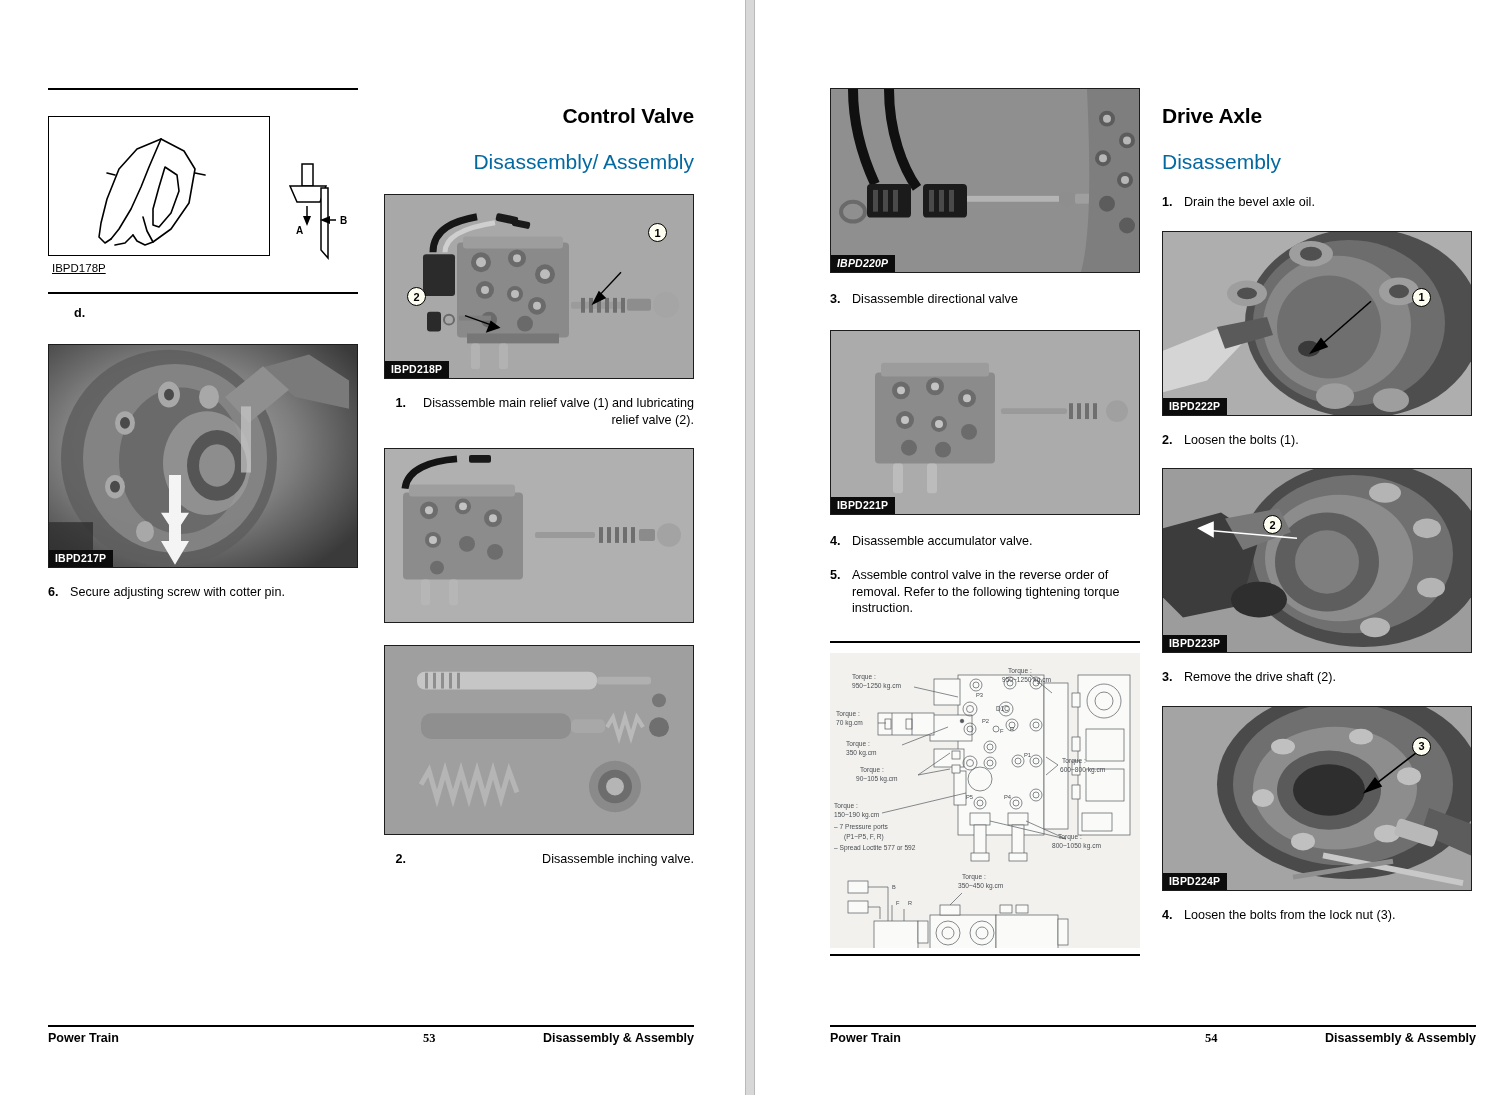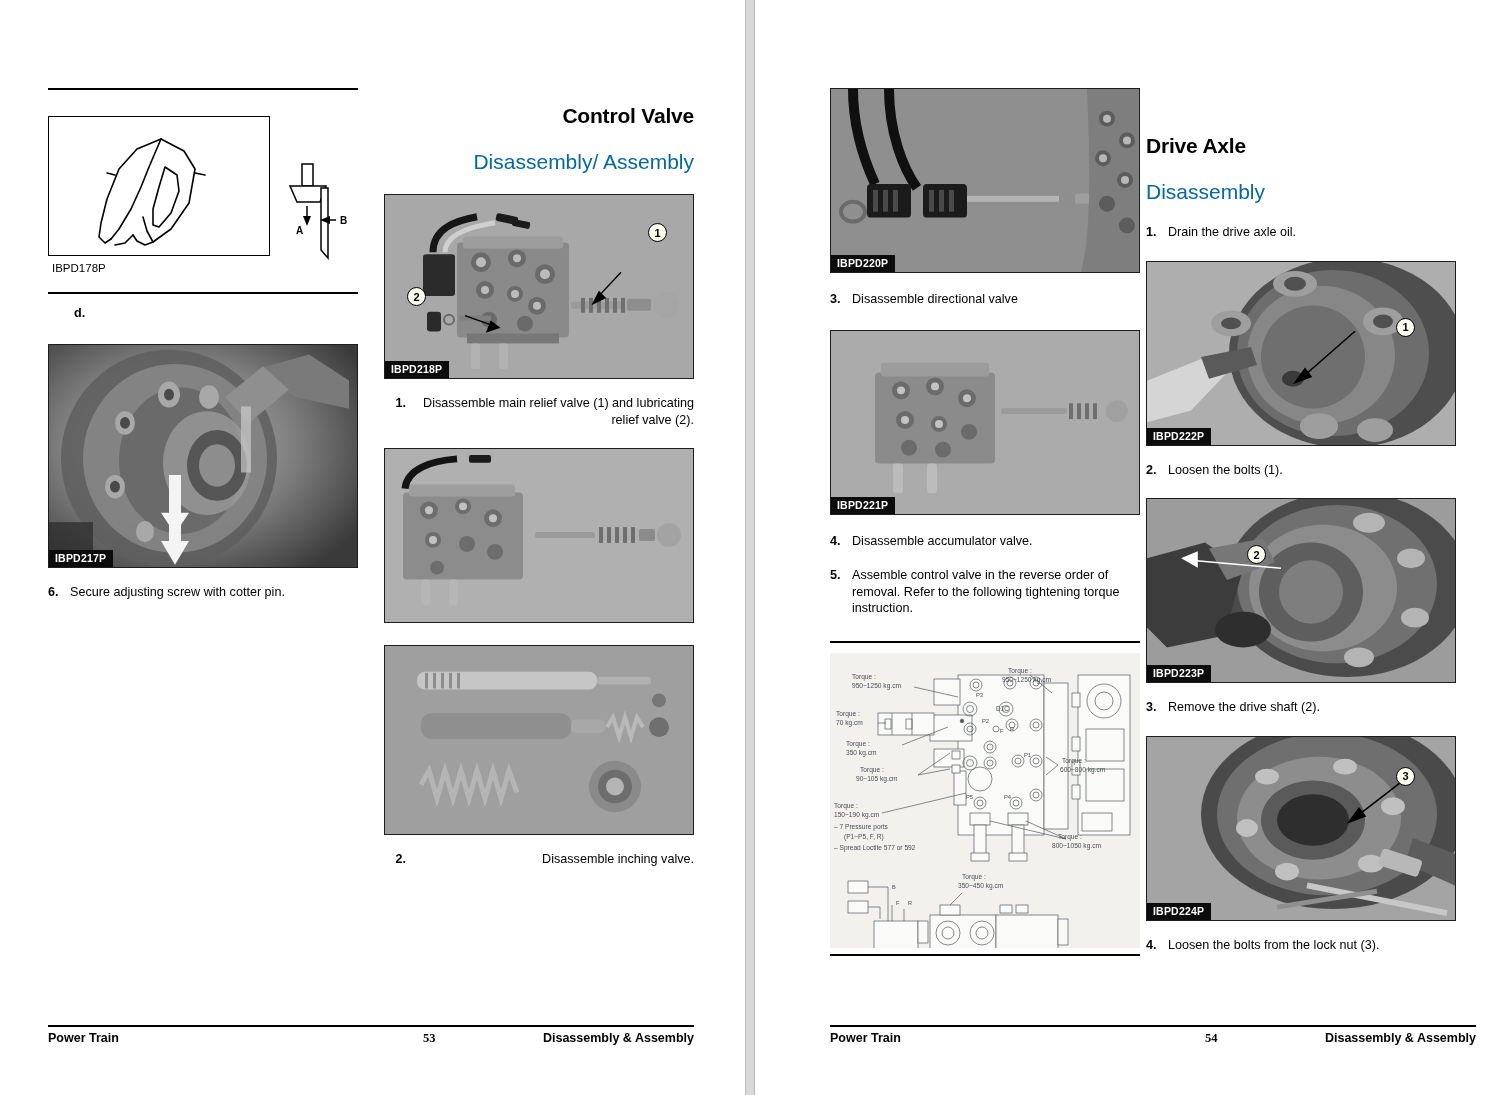--- a/index.html
+++ b/index.html
@@ -29,21 +29,21 @@
   
   .page { position: absolute; top: 0; height: 1095px; background: #fff; }
   #page-left  { left: 0px;   width: 745px; }
   #page-right { left: 756px; width: 750px; }
 
   
   .col { position: absolute; top: 88px; }
   .col-a { left: 48px;  width: 310px; }
   .col-b { left: 384px; width: 310px; }
   .col-c { left: 74px;  width: 310px; }
-  .col-d { left: 390px; width: 310px; margin-top: 30px; }
+  .col-d { left: 406px; width: 310px; }
 
   
   .rule-top {
     height: 0; border-top: 2px solid #000;
     margin: 0 0 6px 0;
   }
   .rule-mid {
     height: 0; border-top: 2px solid #000;
     margin: 14px 0 10px 0;
   }
@@ -133,21 +133,21 @@
     border: 0;
   }
   .torque-panel svg { display: block; width: 100%; height: 100%; }
   .trule { border-top: 2px solid #000; height: 0; margin: 12px 0 10px 0; }
 
   
   .gm1 { background: linear-gradient(150deg,#b9b9b9 0%,#8e8e8e 35%,#a6a6a6 60%,#787878 100%); }
   .gm2 { background: linear-gradient(170deg,#c2c2c2 0%,#9c9c9c 45%,#8a8a8a 100%); }
   .gm3 { background: linear-gradient(135deg,#cfcfcf 0%,#a3a3a3 50%,#8b8b8b 100%); }
   .gm4 { background: linear-gradient(160deg,#aeaeae 0%,#6f6f6f 55%,#4b4b4b 100%); }
-  .gm5 { background: linear-gradient(120deg,#9d9d9d 0%,#6b6b6b 40%,#3e3e3e 100%); }
+  .gm5 { background: linear-gradient(120deg,#9d9d9d 0%,#6b6b6b 40%,#3e3e3e 100%); font-style: italic; }
 </style>
 </head>
 <body>
 
 <div id="root">
 
   <div class="page" id="page-left">
 
     <div class="col col-a">
 
@@ -177,21 +177,21 @@
             <line x1="23" y1="48" x2="23" y2="62"></line>
             <polygon points="23,68 19,58 27,58" fill="#000" stroke="none"></polygon>
             <line x1="52" y1="62" x2="42" y2="62"></line>
             <polygon points="36,62 46,58 46,66" fill="#000" stroke="none"></polygon>
           </g>
           <text x="12" y="76" font-family="Liberation Sans, sans-serif" font-size="10" font-weight="bold" fill="#000">A</text>
           <text x="56" y="66" font-family="Liberation Sans, sans-serif" font-size="10" font-weight="bold" fill="#000">B</text>
         </svg>
       </div>
 
-      <div class="cap-below" style="margin-top:6px;">IBPD178P</div>
+      <div class="cap-below" style="margin-top:6px;text-decoration:underline;">IBPD178P</div>
 
       <div class="rule-mid" style="margin-top:18px;"></div>
 
       <div class="step lettered indented">
         <span class="num">d.</span>
       </div>
 
       <div class="figure gm4" style="height:224px;margin-top:22px;">
         <div class="photo">
           <svg viewBox="0 0 308 188" width="100%" height="100%" preserveAspectRatio="none">
@@ -660,21 +660,21 @@
       <div class="trule" style="margin-top:6px;"></div>
     </div>
 
     <div class="col col-d" style="top:104px;">
 
       <h1 class="sec-title">Drive Axle</h1>
       <h2 class="sub-title">Disassembly</h2>
 
       <div class="step" style="margin-top:16px;">
         <span class="num">1.</span>
-        <span class="txt">Drain the drive axle oil.</span>
+        <span class="txt">Drain the bevel axle oil.</span>
       </div>
 
       <div class="figure gm4" style="height:185px;margin-top:20px;">
         <div class="photo">
           <svg viewBox="0 0 308 185" width="100%" height="100%" preserveAspectRatio="none">
             <rect width="308" height="185" fill="#aeaeae"></rect>
             <ellipse cx="200" cy="92" rx="118" ry="96" fill="#4e4e4e"></ellipse>
             <ellipse cx="186" cy="92" rx="96" ry="84" fill="#6d6d6d"></ellipse>
             <ellipse cx="174" cy="94" rx="74" ry="70" fill="#878787"></ellipse>
             <ellipse cx="166" cy="96" rx="52" ry="52" fill="#6f6f6f"></ellipse>

